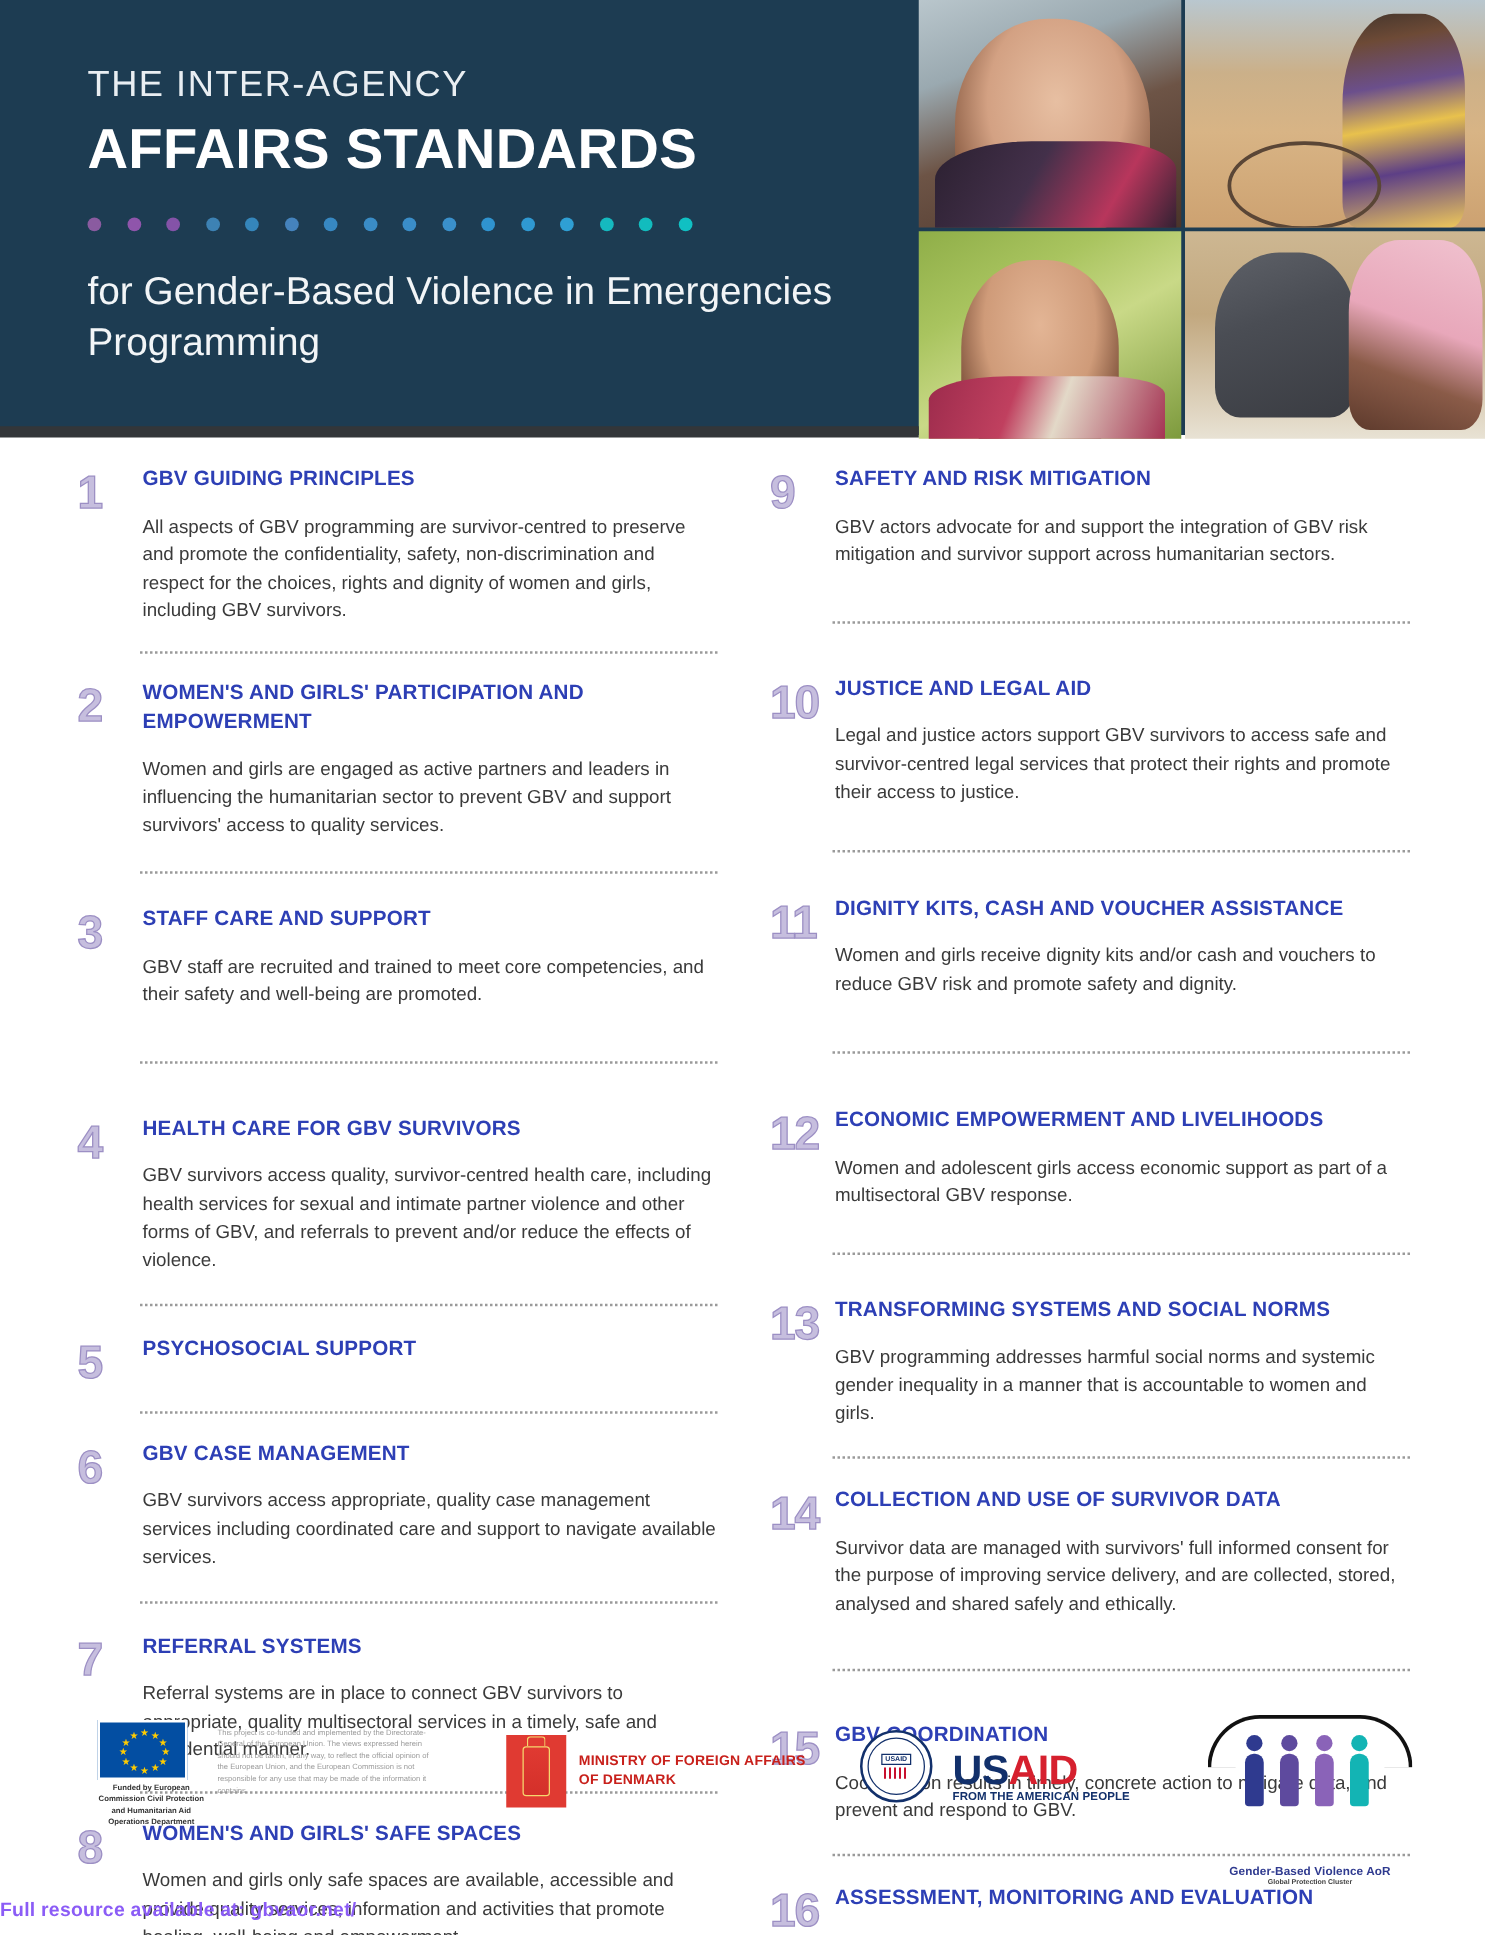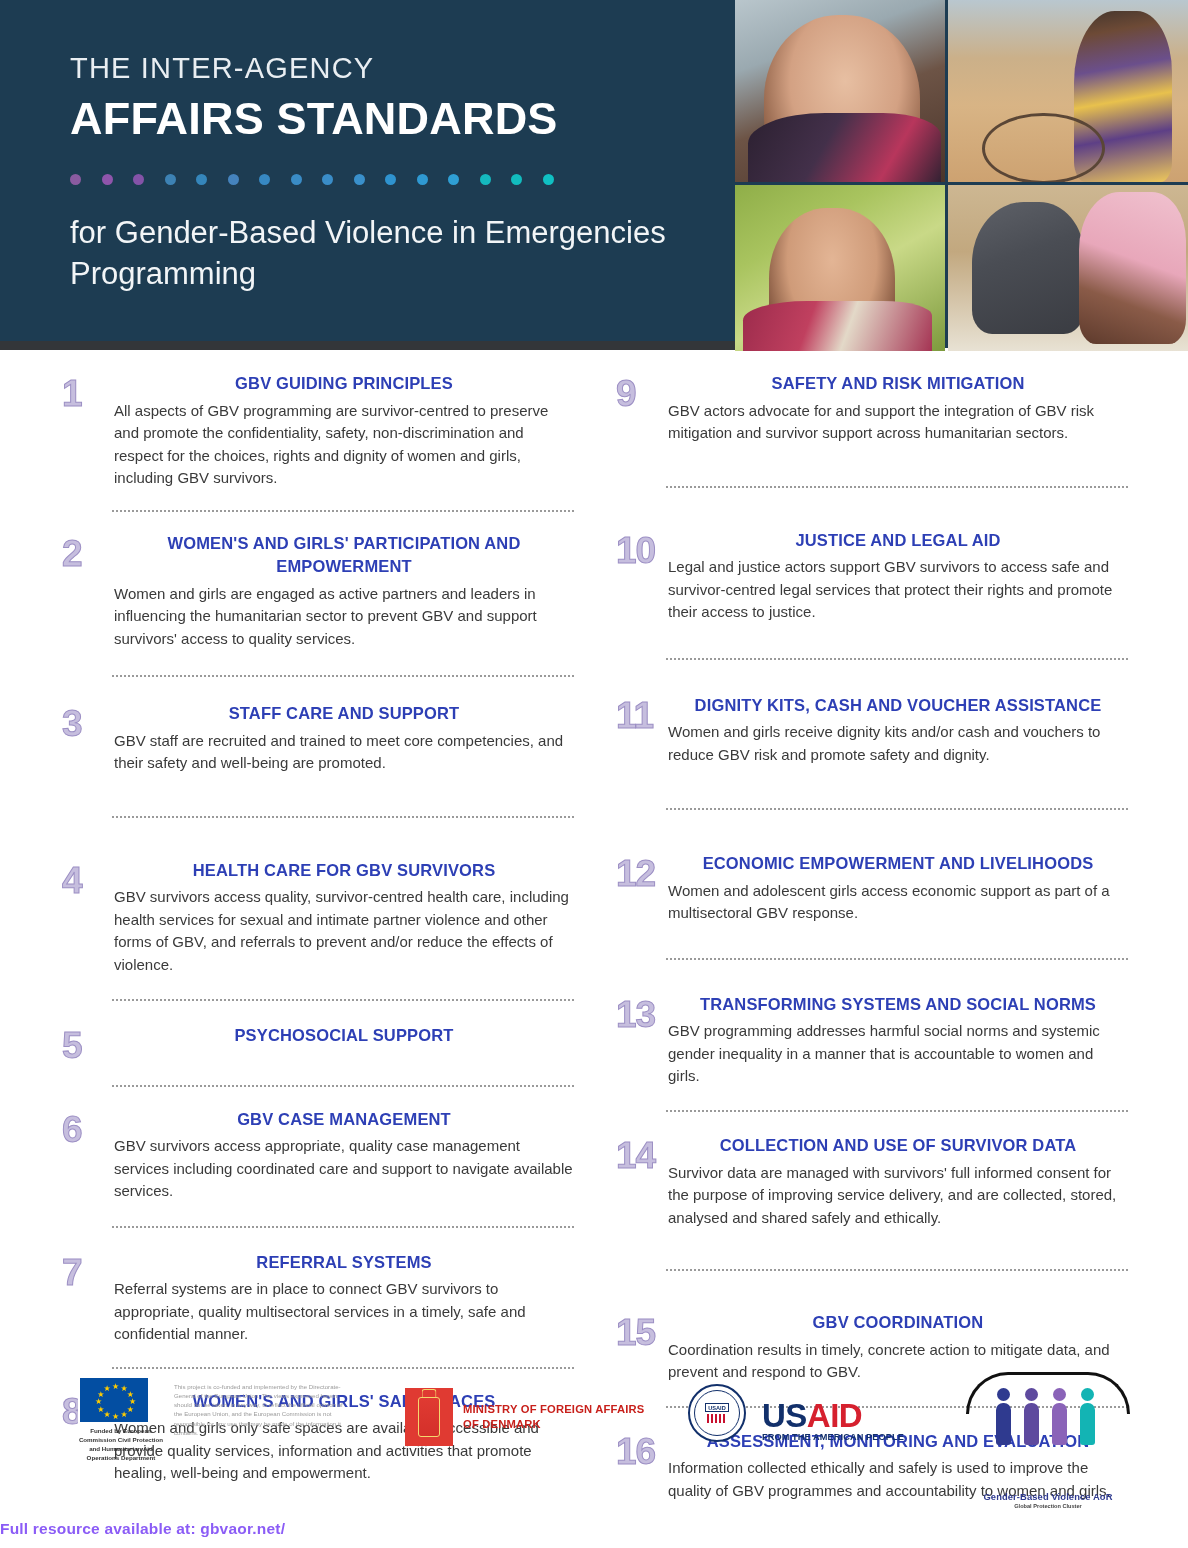--- a/index.html
+++ b/index.html
@@ -156,27 +156,26 @@
     letter-spacing: -1px;
   }
   .std-body { flex: 1; padding-left: 4px; }
   .std-title {
     font-size: 16.5px;
     font-weight: bold;
     color: #2d3fb5;
     letter-spacing: 0.15px;
     line-height: 1.43;
     text-transform: uppercase;
-    text-align: center;
   }
   .std-desc {
     font-size: 15px;
     color: #3a3a3a;
     line-height: 1.5;
-    margin-top: 4px;
+    margin-top: 15px;
   }
   .divider {
     height: 0;
     border-top: 2px dotted #9a9a9a;
     margin: 12px 0 12px 50px;
   }
 
   
   .footer {
     position: absolute;

